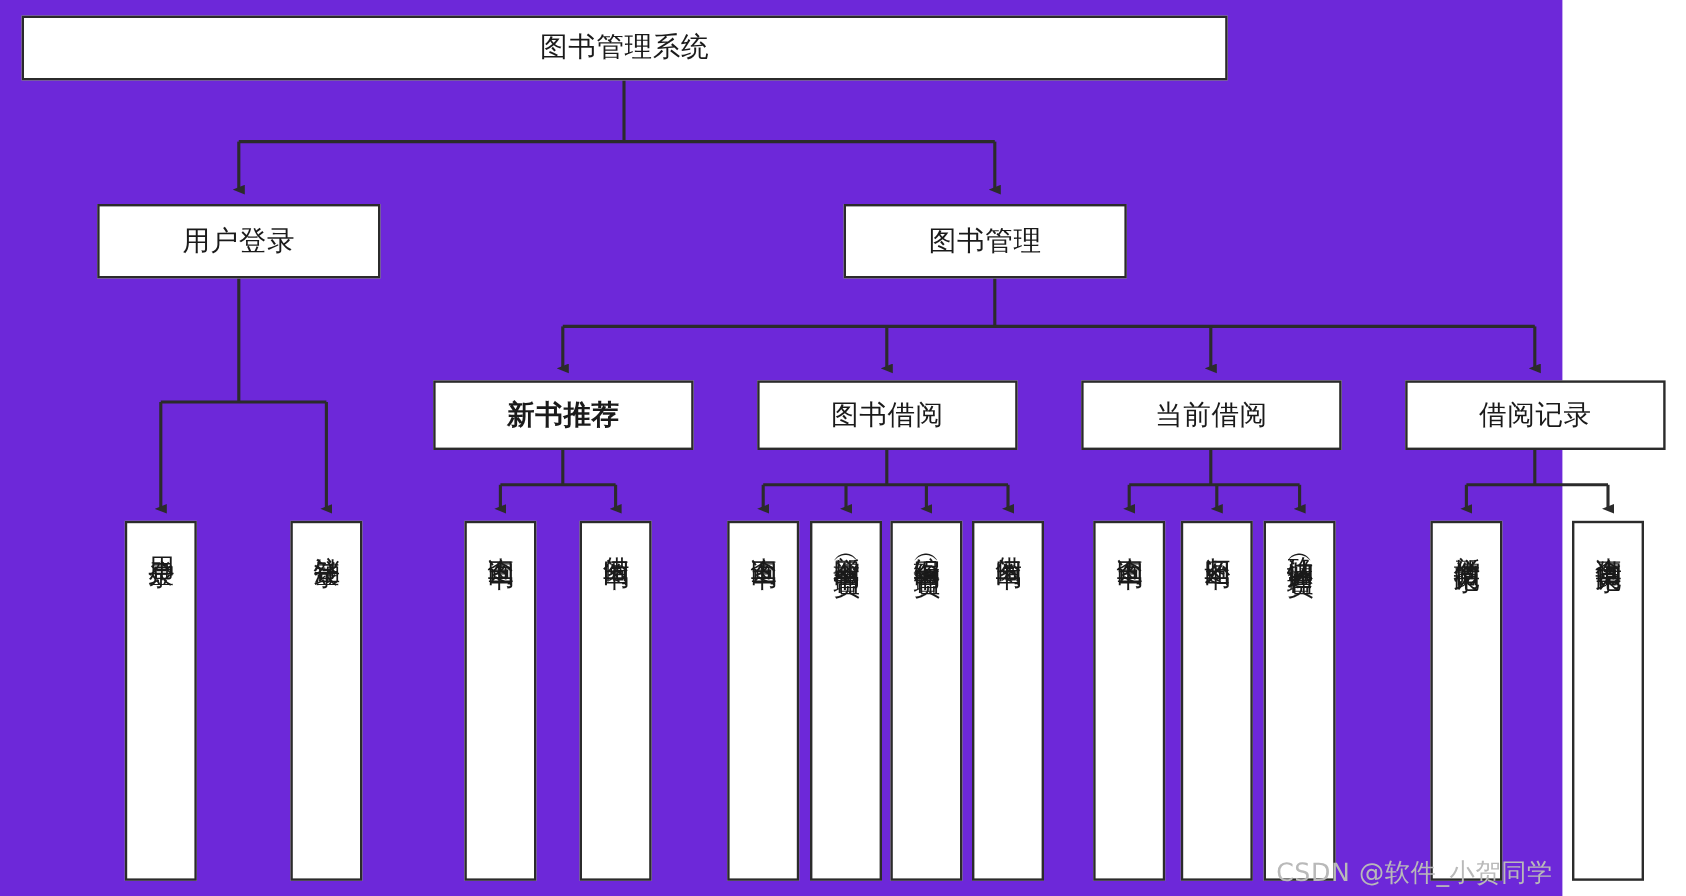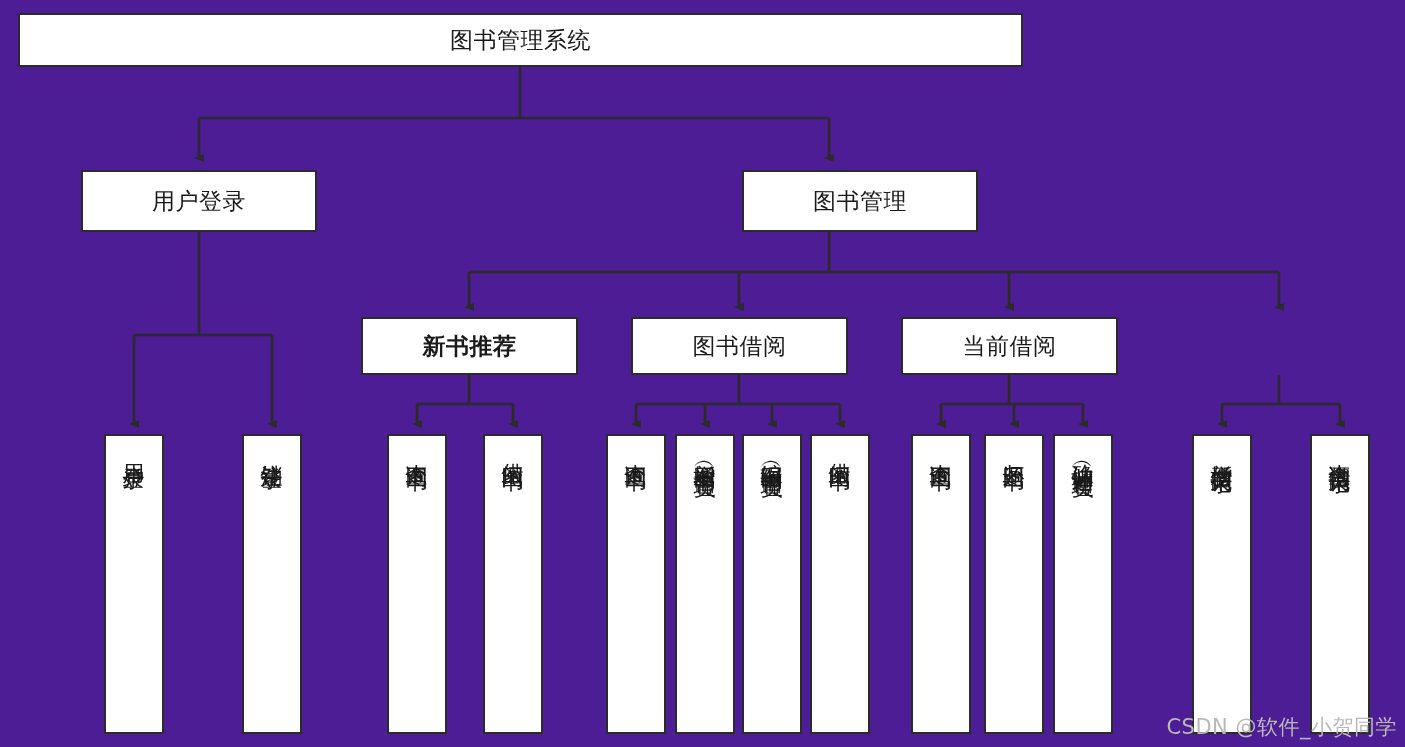--- a/index.html
+++ b/index.html
@@ -9,23 +9,23 @@
   }
   body {
     font-family: "DejaVu Sans", "Liberation Sans", sans-serif;
     width: 1405px;
     height: 747px;
     overflow: hidden;
     position: relative;
   }
   #canvas {
     position: relative;
-    width: 1405px;
+    width: 1302px;
     height: 747px;
-    background: #4c1d95;
+    background: #6d28d9;
   }
   svg.wires {
     position: absolute;
     left: 0;
     top: 0;
     width: 1405px;
     height: 747px;
     pointer-events: none;
   }
   .node {
@@ -131,33 +131,36 @@
     </g>
   </svg>
 
   <div class="node horiz root" style="left:18px; top:13px; width:1005px; height:54px;">
     <span class="label">图书管理系统</span>
   </div>
 
   <div class="node horiz" style="left:81px; top:170px; width:236px; height:62px;">
     <span class="label">用户登录</span>
   </div>
-  <div class="node horiz" style="left:742px; top:170px; width:236px; height:62px;">
+  <div class="node horiz" style="left:703px; top:170px; width:236px; height:62px;">
     <span class="label">图书管理</span>
   </div>
 
   <div class="node horiz" style="left:361px; top:317px; width:217px; height:58px;font-weight:bold;">
     <span class="label">新书推荐</span>
   </div>
   <div class="node horiz" style="left:901px; top:317px; width:217px; height:58px;">
     <span class="label">当前借阅</span>
   </div>
   <div class="node horiz" style="left:631px; top:317px; width:217px; height:58px;">
     <span class="label">图书借阅</span>
   </div>
+  <div class="node horiz" style="left:1171px; top:317px; width:217px; height:58px;">
+    <span class="label">借阅记录</span>
+  </div>
 
   <div class="node vert" style="left:104px; top:434px; width:60px; height:300px;">
     <span class="label">用户登录</span>
   </div>
   <div class="node vert" style="left:242px; top:434px; width:60px; height:300px;">
     <span class="label">注销登录</span>
   </div>
   <div class="node vert" style="left:387px; top:434px; width:60px; height:300px;">
     <span class="label">查询图书</span>
   </div>

